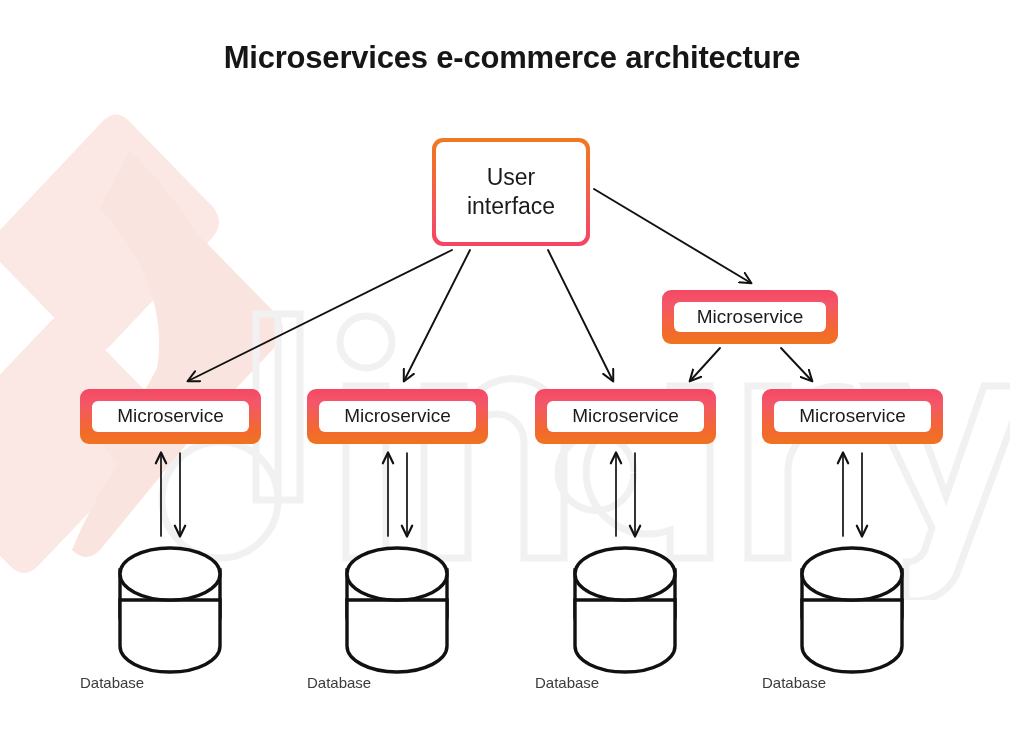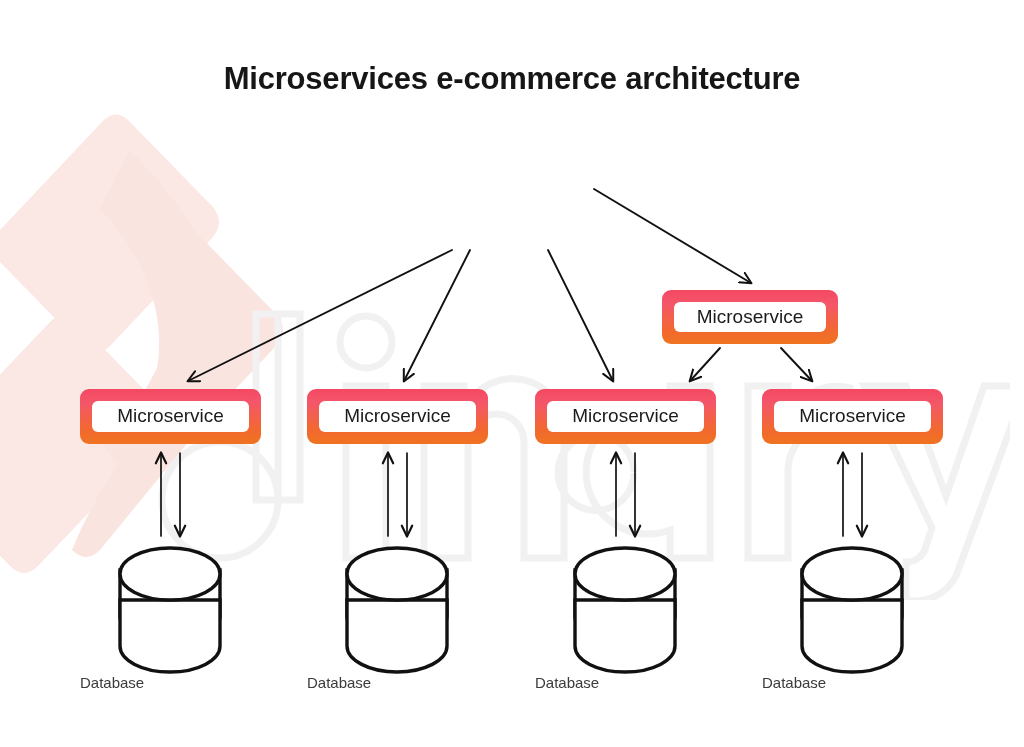--- a/index.html
+++ b/index.html
@@ -45,21 +45,21 @@
     position: absolute;
     inset: 0;
     width: 1024px;
     height: 747px;
   }
 
   
   #page-title {
     position: absolute;
     left: 0;
-    top: 61px;
+    top: 40px;
     width: 1024px;
     text-align: center;
     font-size: 31px;
     font-weight: bold;
     letter-spacing: -0.2px;
     color: #161616;
   }
 
   
   .node-box {
@@ -218,20 +218,28 @@
       </g>
 
       <g>
         <path d="M802 570 L802 616 A50 26 0 0 0 902 616 L902 570 Z"></path>
         <path d="M802 600 L802 646 A50 26 0 0 0 902 646 L902 600 Z"></path>
         <ellipse cx="852" cy="574" rx="50" ry="26"></ellipse>
       </g>
     </g>
   </svg>
 
+  <div class="node-box ui-node" id="node-user-interface">
+    <div class="node-inner">
+      <span>
+        <span>User</span><br>
+        <span>interface</span>
+      </span>
+    </div>
+  </div>
 
   <div class="node-box ms-node" id="node-ms-hub">
     <div class="node-inner">Microservice</div>
   </div>
 
   <div class="node-box ms-node" id="node-ms-1">
     <div class="node-inner">Microservice</div>
   </div>
 
   <div class="node-box ms-node" id="node-ms-2">

